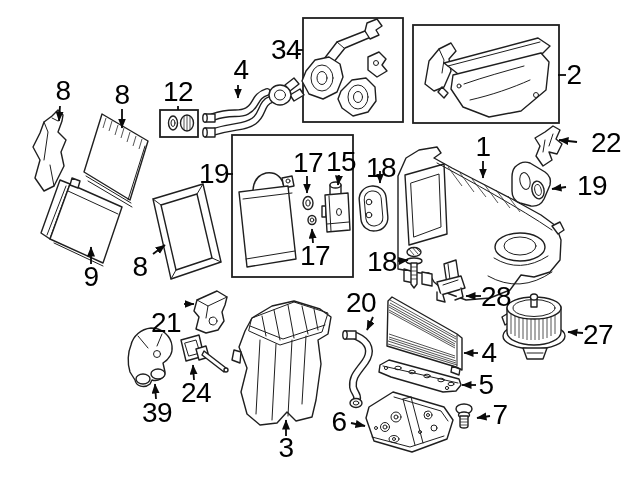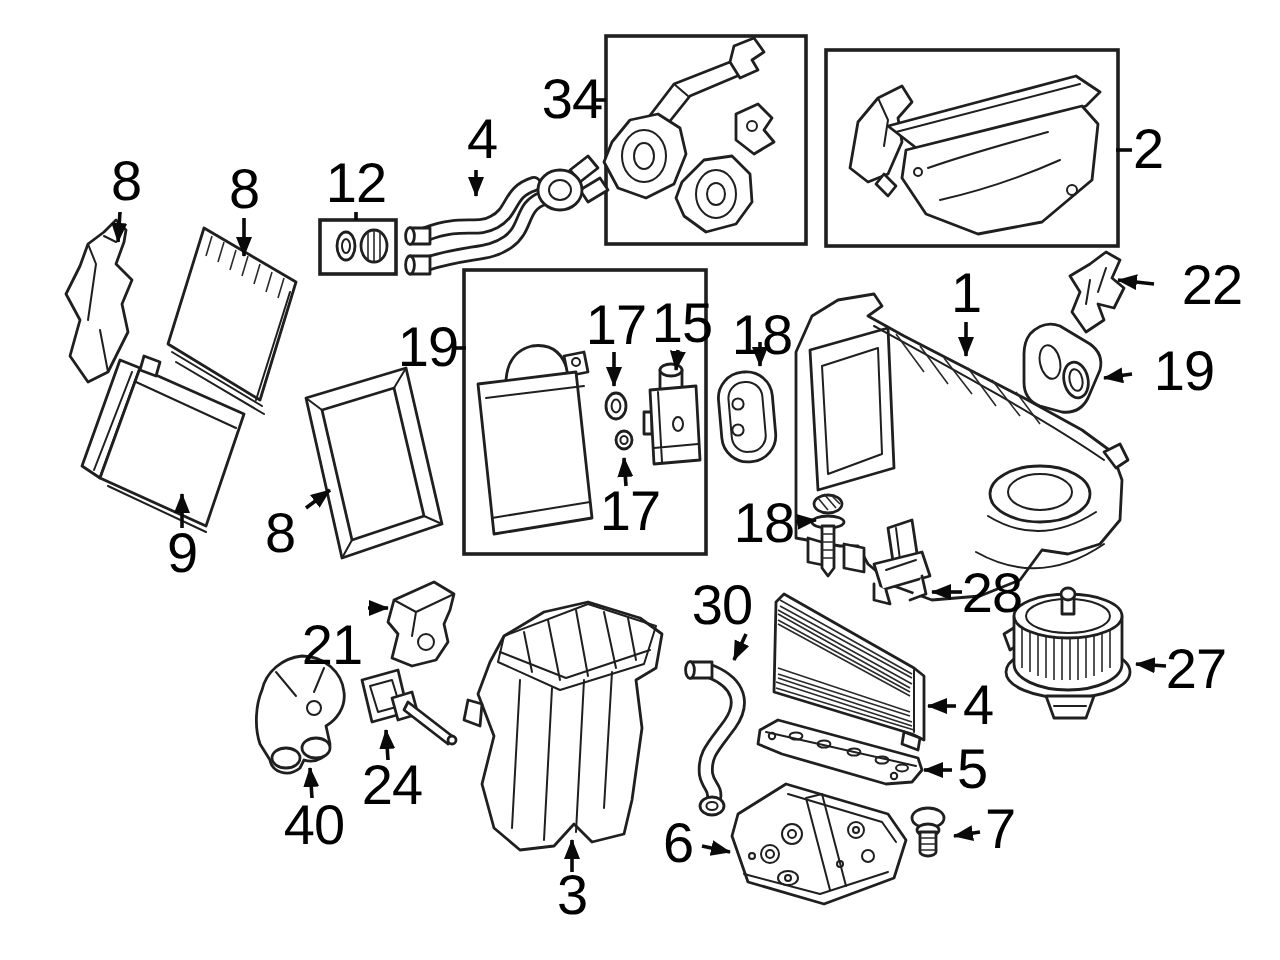--- a/index.html
+++ b/index.html
@@ -319,23 +319,23 @@
 <div class="callout" style="left:63px;top:91px">8</div>
 <div class="callout" style="left:241px;top:70px">4</div>
 <div class="callout" style="left:178px;top:92px">12</div>
 <div class="callout" style="left:214px;top:174px">19</div>
 <div class="callout" style="left:140px;top:267px">8</div>
 <div class="callout" style="left:341px;top:162px">15</div>
 <div class="callout" style="left:308px;top:163px">17</div>
 <div class="callout" style="left:315px;top:256px">17</div>
 <div class="callout" style="left:381px;top:168px">18</div>
 <div class="callout" style="left:592px;top:186px">19</div>
-<div class="callout" style="left:361px;top:303px">30</div>
+<div class="callout" style="left:361px;top:303px">20</div>
 <div class="callout" style="left:166px;top:323px">21</div>
 <div class="callout" style="left:606px;top:143px">22</div>
-<div class="callout" style="left:157px;top:413px">40</div>
+<div class="callout" style="left:157px;top:413px">39</div>
 <div class="callout" style="left:196px;top:393px">24</div>
 <div class="callout" style="left:382px;top:262px">18</div>
 <div class="callout" style="left:286px;top:50px">34</div>
 <div class="callout" style="left:598px;top:335px">27</div>
 <div class="callout" style="left:496px;top:297px">28</div>
 
 </div>
 
 </body></html>

